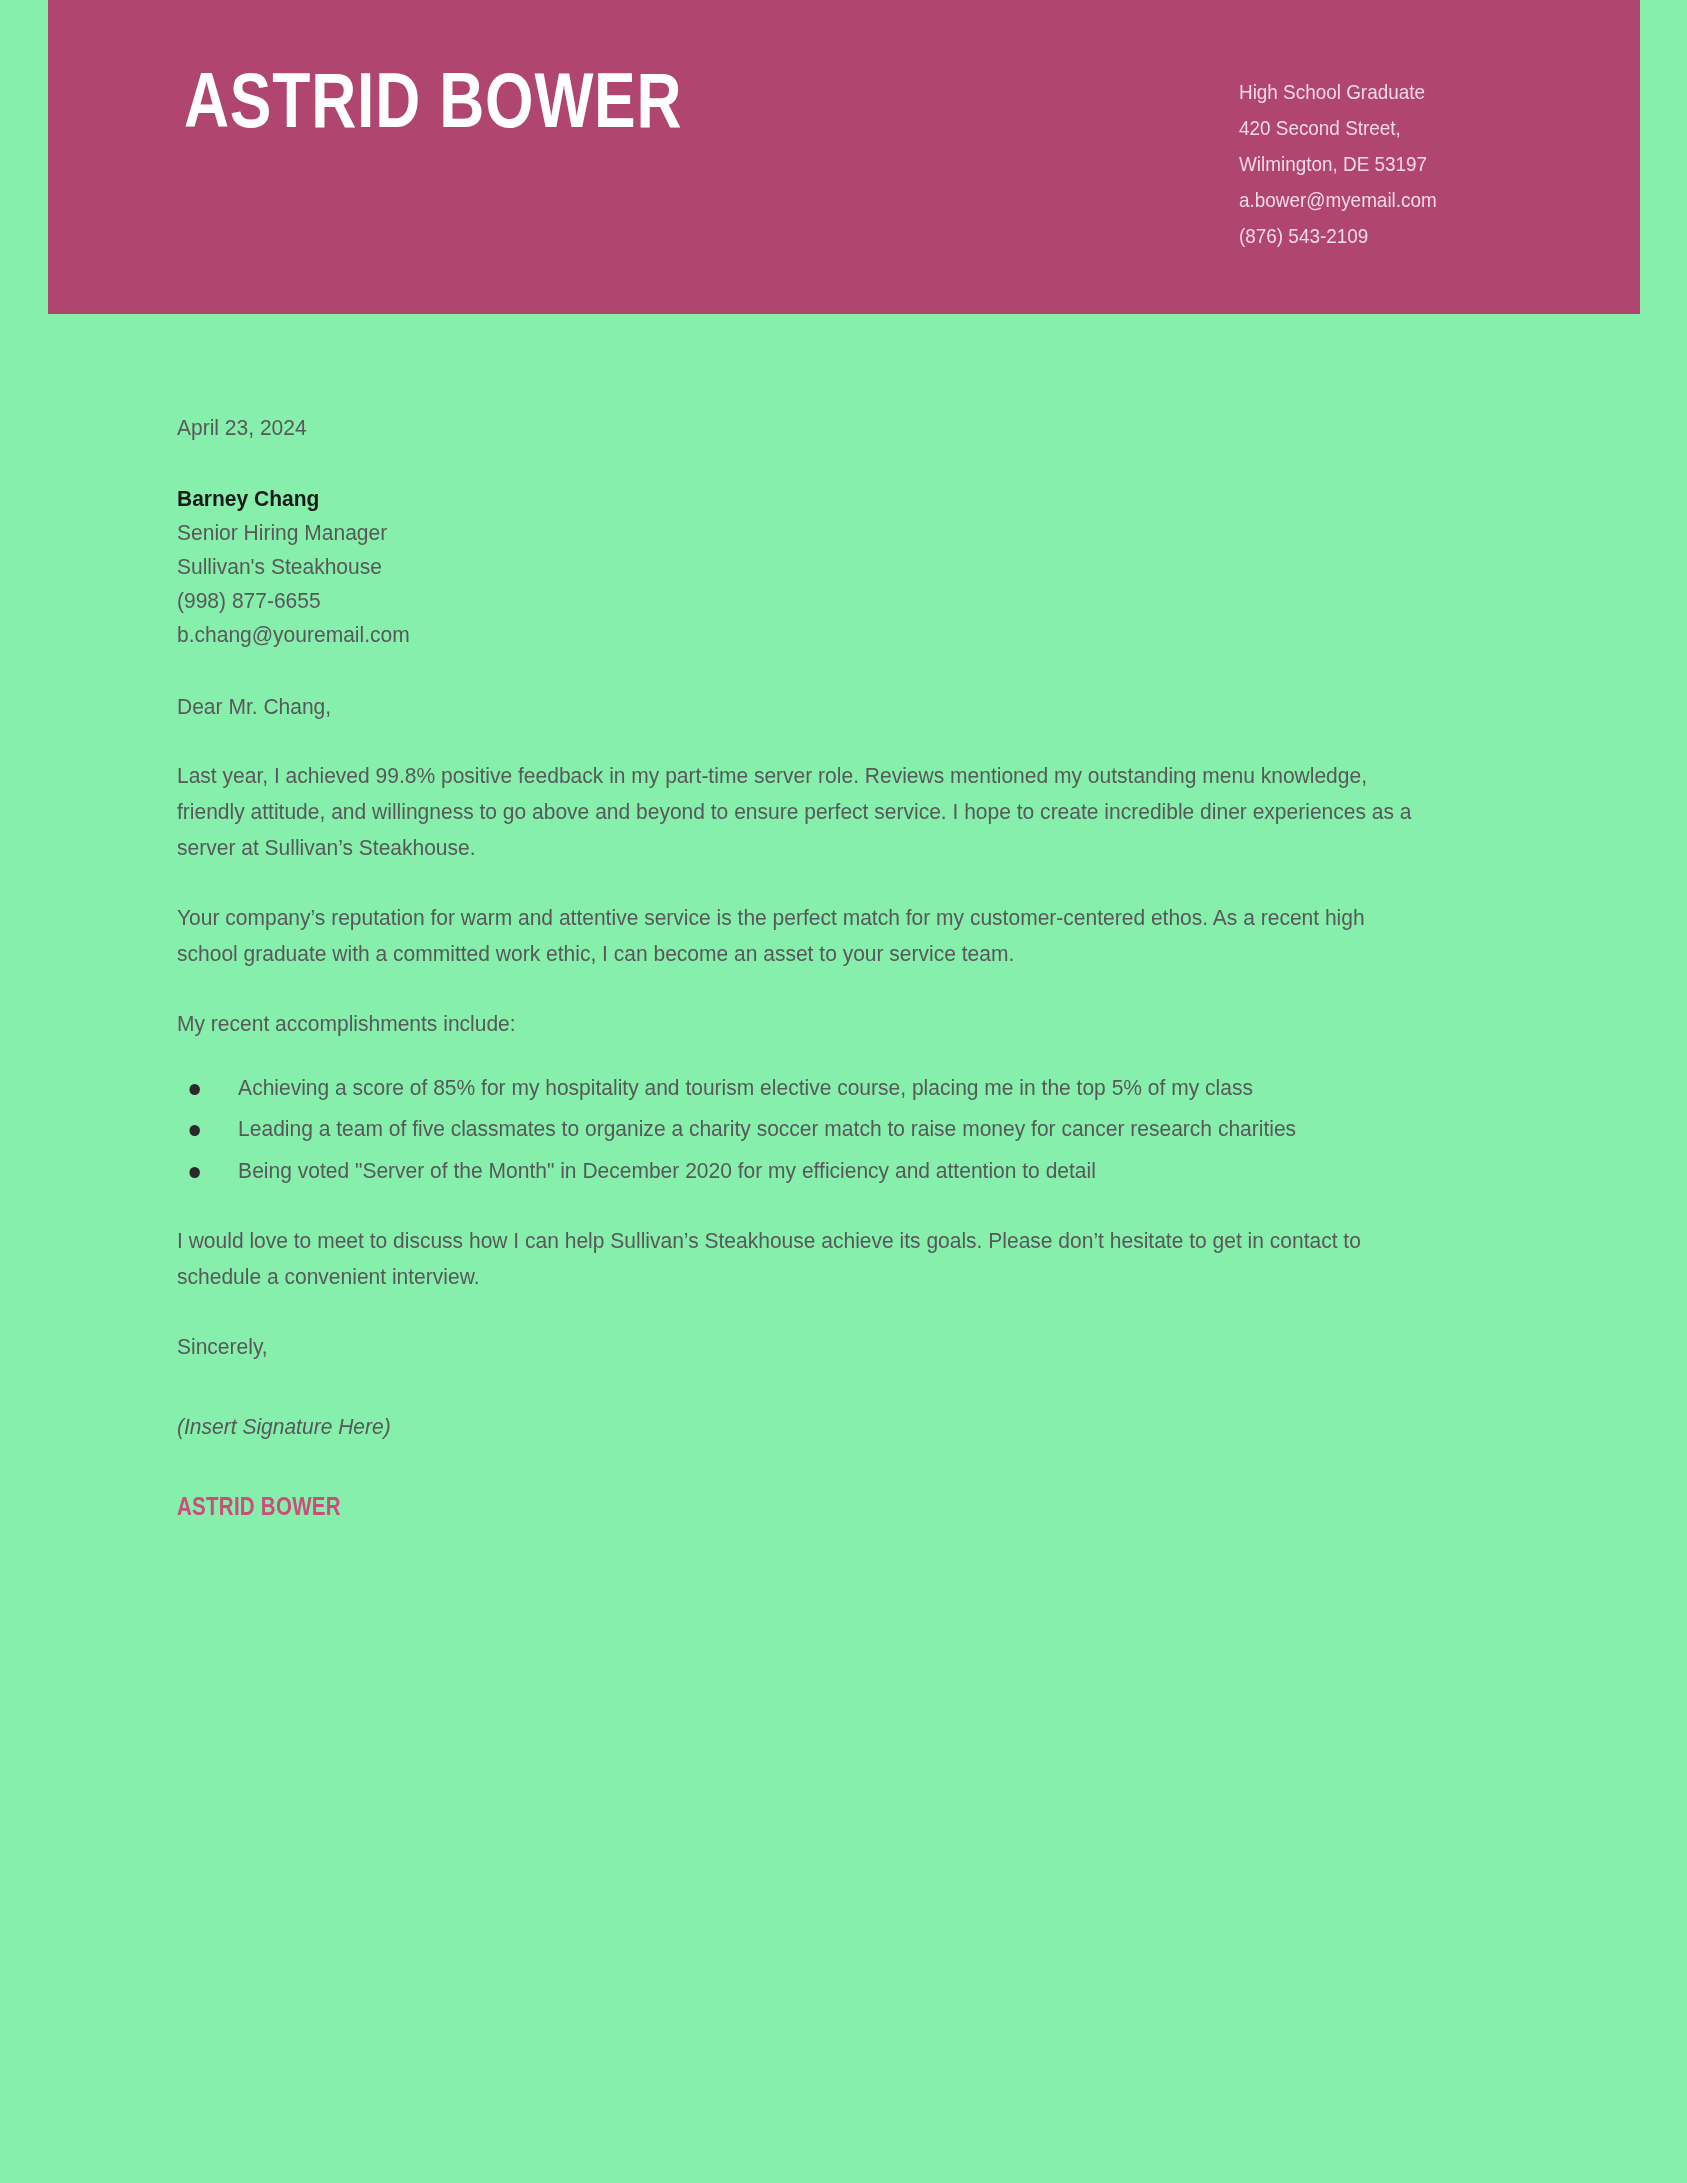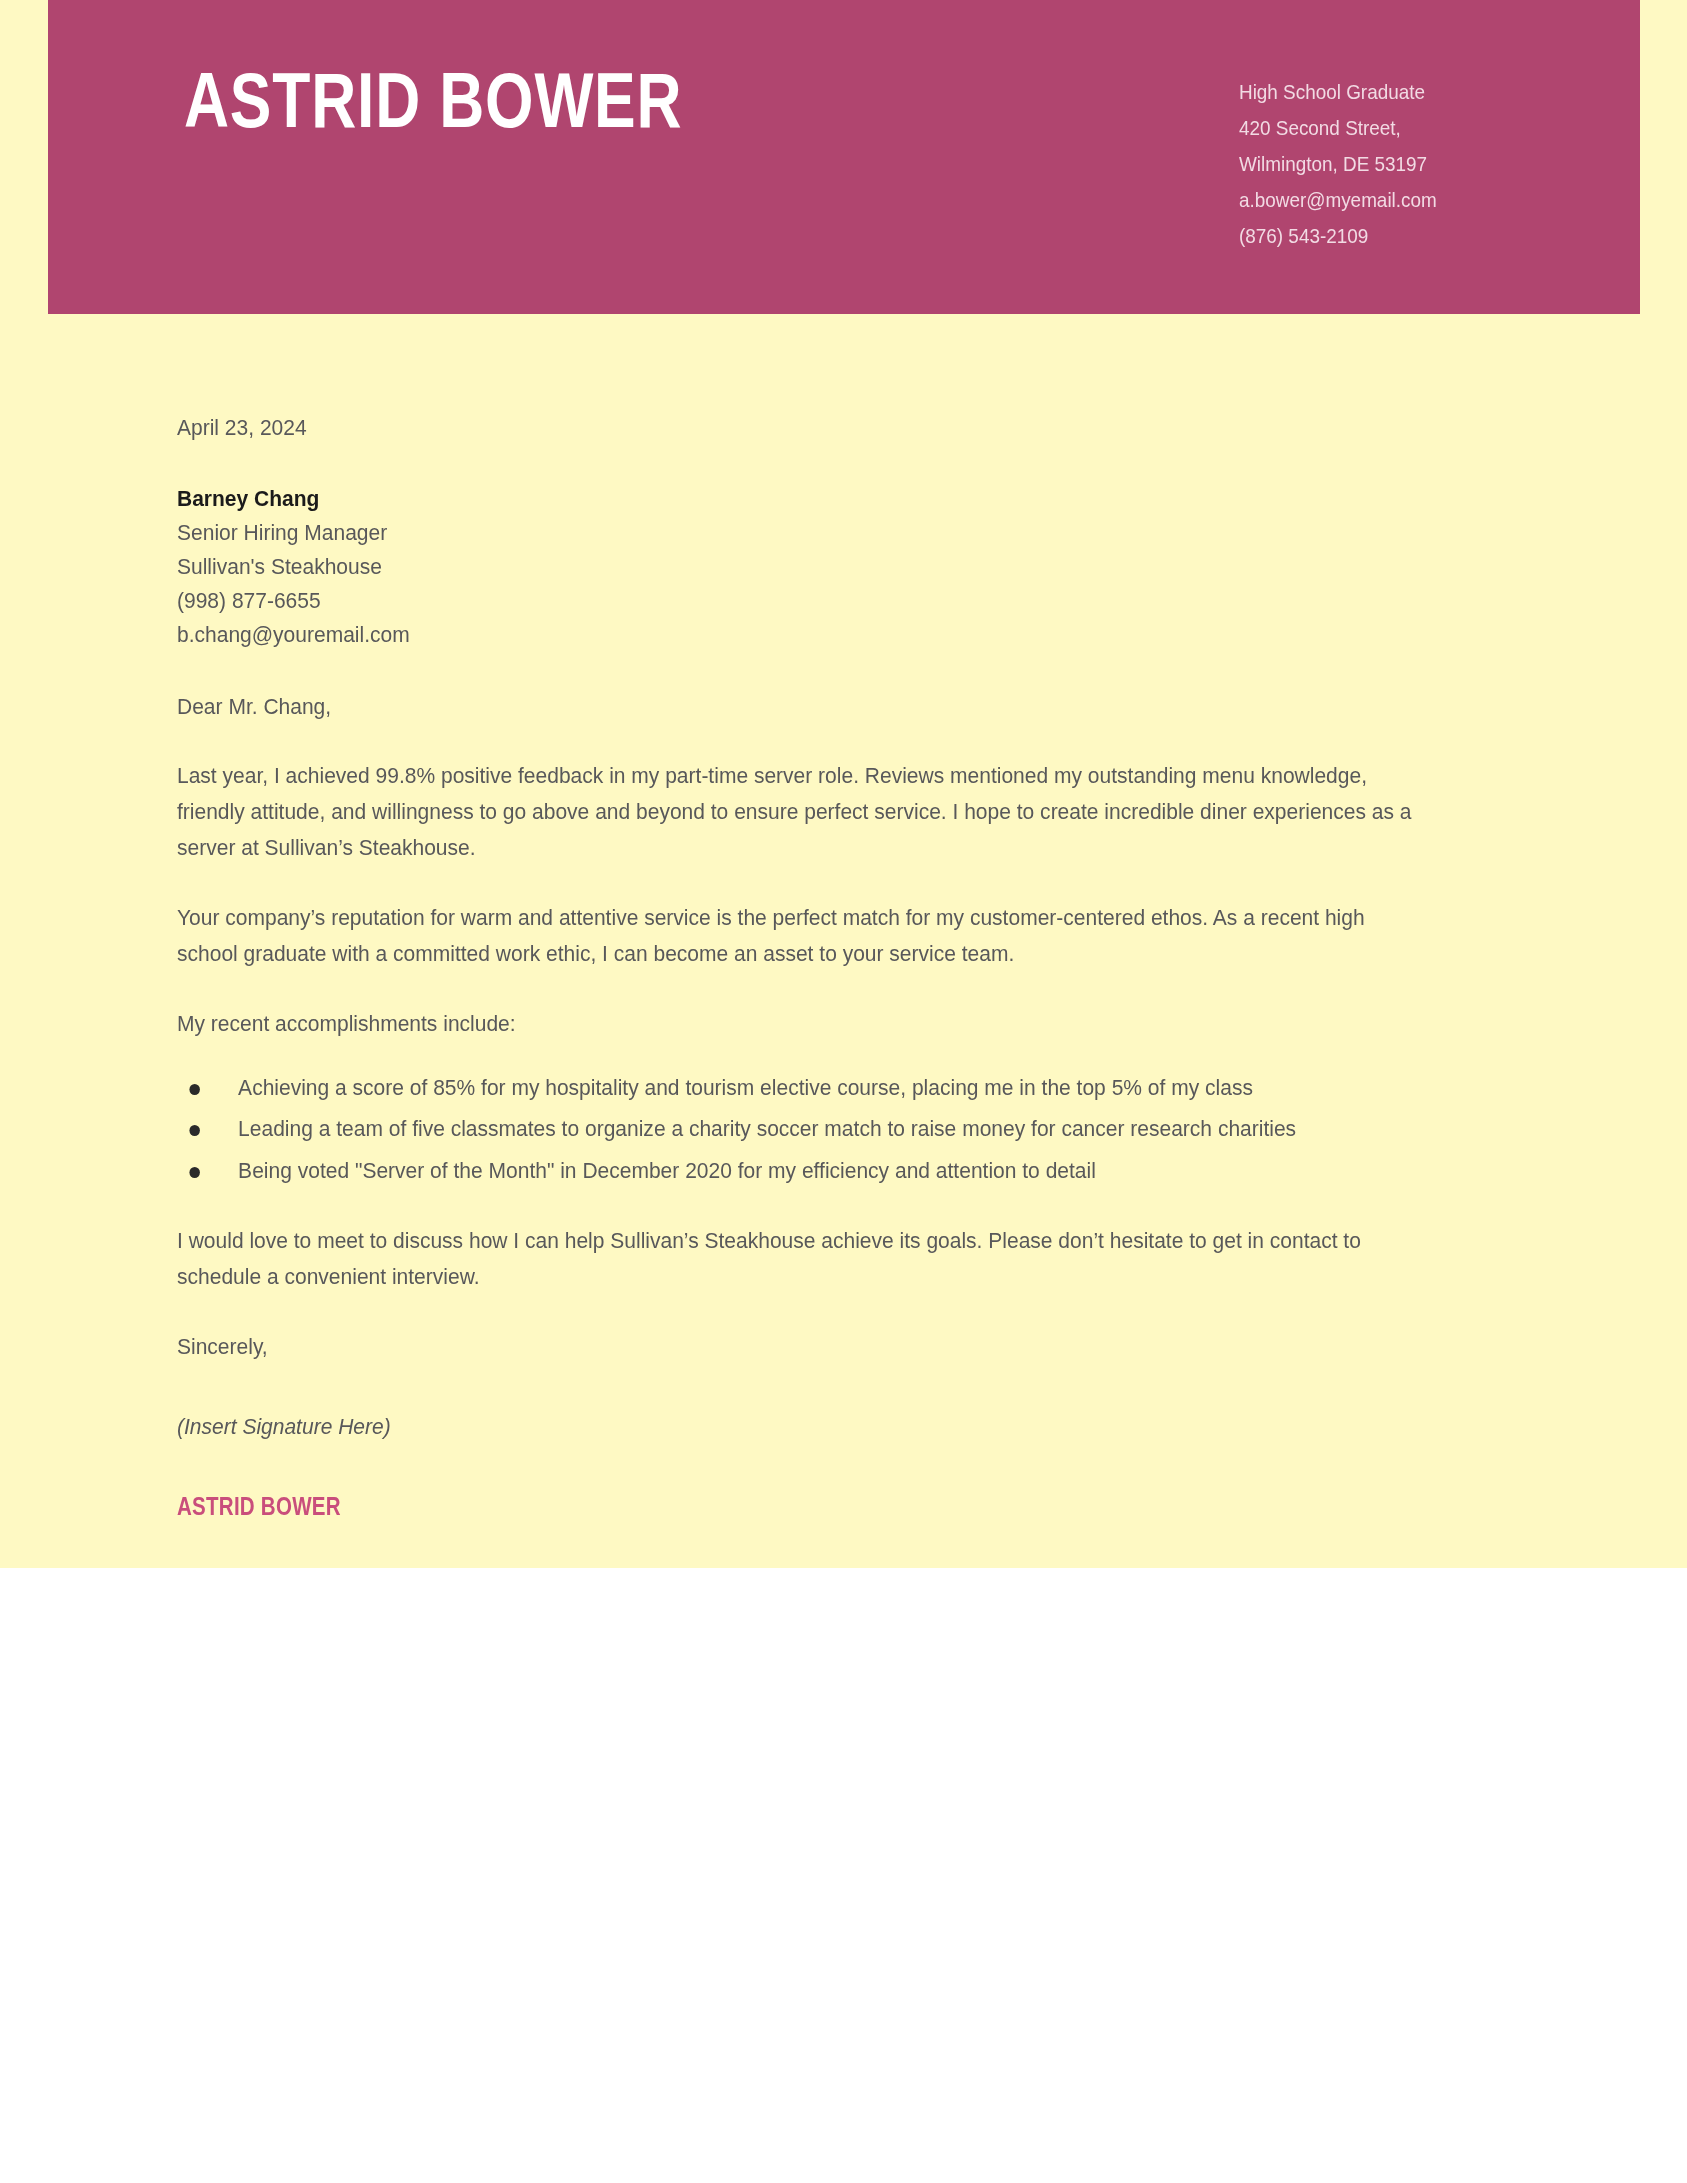--- a/index.html
+++ b/index.html
@@ -10,22 +10,22 @@
   body {
     width: 1687px;
     height: 2183px;
     font-family: "Liberation Sans", sans-serif;
     -webkit-font-smoothing: antialiased;
   }
 
   .page {
     position: relative;
     width: 1687px;
-    height: 1568px;
-    background: #fef9c3;
+    height: 2183px;
+    background: #86efac;
     overflow: hidden;
   }
 
   
   .header-band {
     position: absolute;
     left: 48px;
     top: 0;
     width: 1592px;
     height: 314px;

